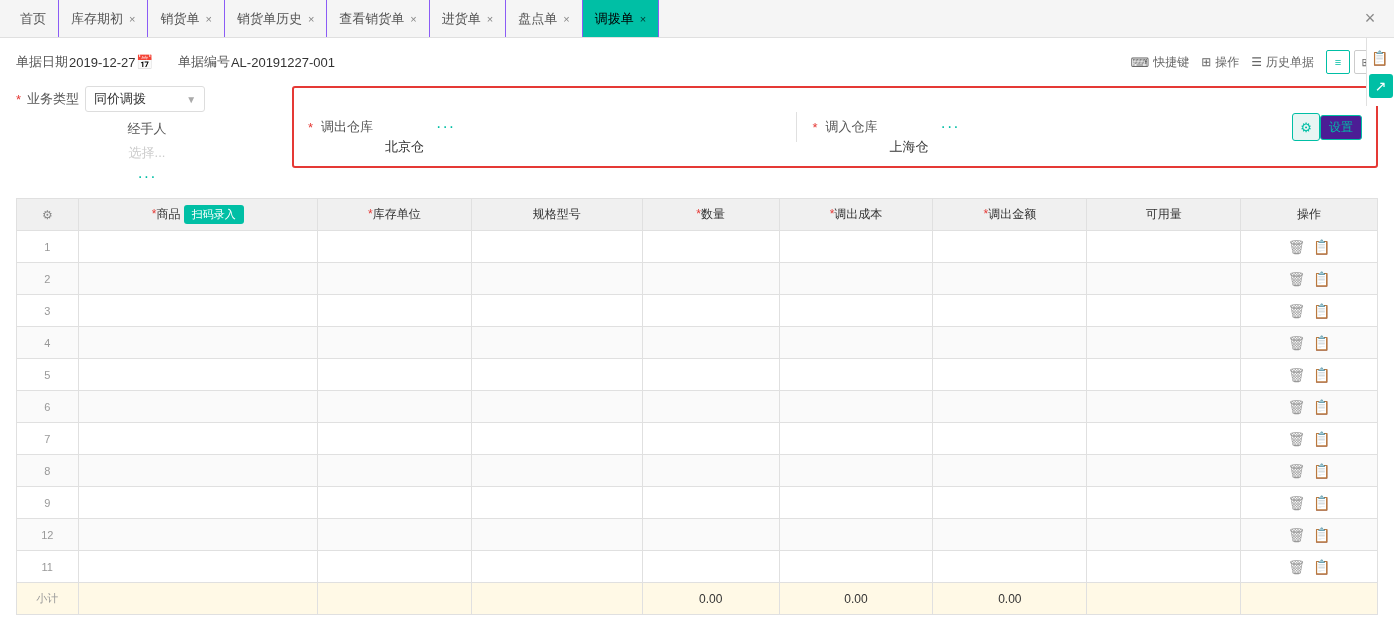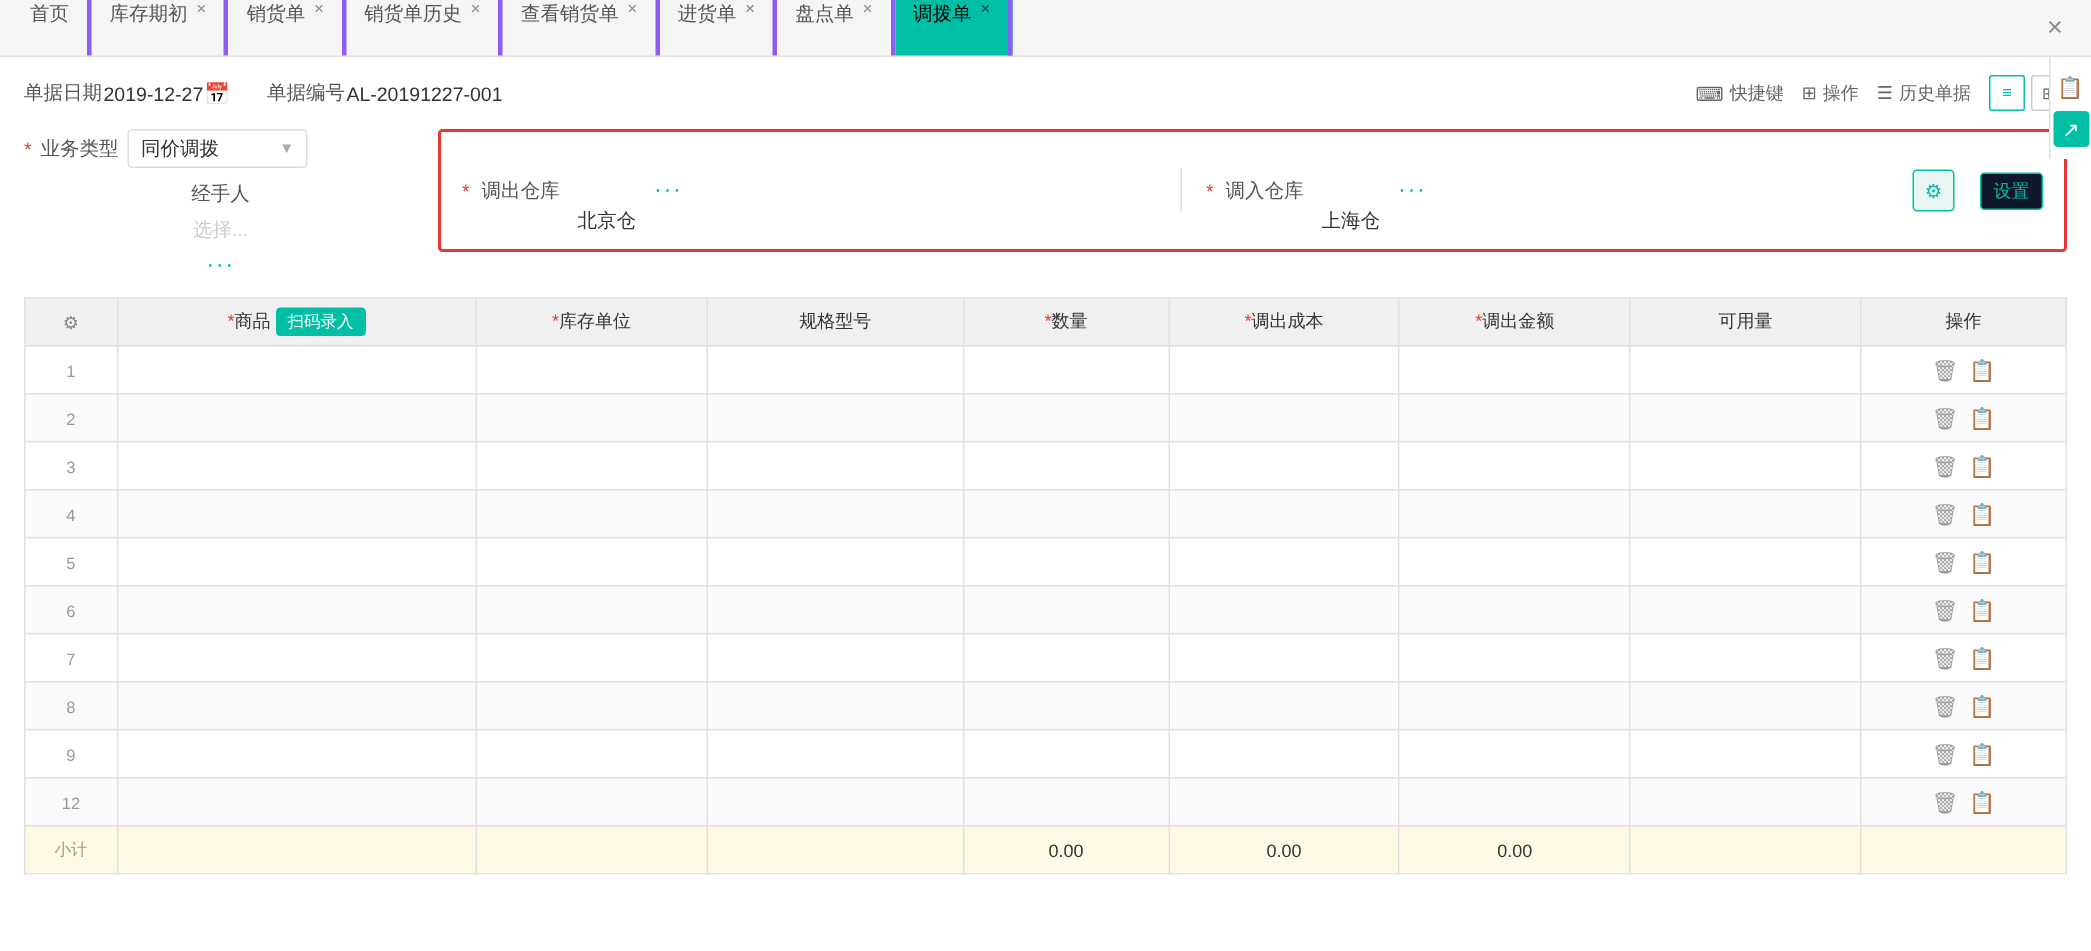--- a/index.html
+++ b/index.html
@@ -8,28 +8,28 @@
     
     .tab-bar {
       display: flex; align-items: center;
       background: #f5f5f5;
       border-bottom: 1px solid #e0e0e0;
       height: 38px;
       padding: 0 8px;
       position: relative;
     }
     .tab-item {
-      display: flex; 
+      display: flex; align-items: center;
       padding: 0 12px;
       height: 100%;
       font-size: 13px;
       color: #555;
       cursor: pointer;
       white-space: nowrap;
-      border-right: 3px solid #8b5cf6;
+      border-right: 1px solid #8b5cf6;
     }
     .tab-item.active {
       background: #00bfa5;
       color: #000000;
     }
     .tab-close {
       margin-left: 6px;
       font-size: 11px;
       color: inherit;
       cursor: pointer;
@@ -162,23 +162,22 @@
       font-size: 13px;
       margin-left: 8px;
     }
     .setting-btn {
       border: 1px solid #00bfa5;
       border-radius: 3px;
       padding: 3px 8px;
       color: #00bfa5;
       font-size: 12px;
       cursor: pointer;
-      background: #0f172a;
+      background: #4c1d95;
       white-space: nowrap;
-      margin-left: 17px;
     }
 
     
     .person-row {
       display: flex; align-items: center; gap: 6px;
       margin-left: 2px;
     }
     .person-placeholder { color: #ccc; }
 
     
@@ -545,20 +544,34 @@
       <td class="col-spec"></td>
       <td class="col-qty"></td>
       <td class="col-cost"></td>
       <td class="col-amount"></td>
       <td class="col-available"></td>
       <td class="col-action">
         <span class="action-icon">🗑</span>
         <span class="action-icon copy">📋</span>
       </td>
     </tr>
+          <tr>
+      <td class="col-num"><span class="row-num">11</span></td>
+      <td class="col-product"></td>
+      <td class="col-unit"></td>
+      <td class="col-spec"></td>
+      <td class="col-qty"></td>
+      <td class="col-cost"></td>
+      <td class="col-amount"></td>
+      <td class="col-available"></td>
+      <td class="col-action">
+        <span class="action-icon">🗑</span>
+        <span class="action-icon copy">📋</span>
+      </td>
+    </tr>
           <tr class="subtotal-row">
     <td colspan="1"><span style="color:#999;font-size:11px;">小计</span></td>
     <td></td>
     <td></td>
     <td></td>
     <td>0.00</td>
     <td>0.00</td>
     <td>0.00</td>
     <td></td>
     <td></td>

